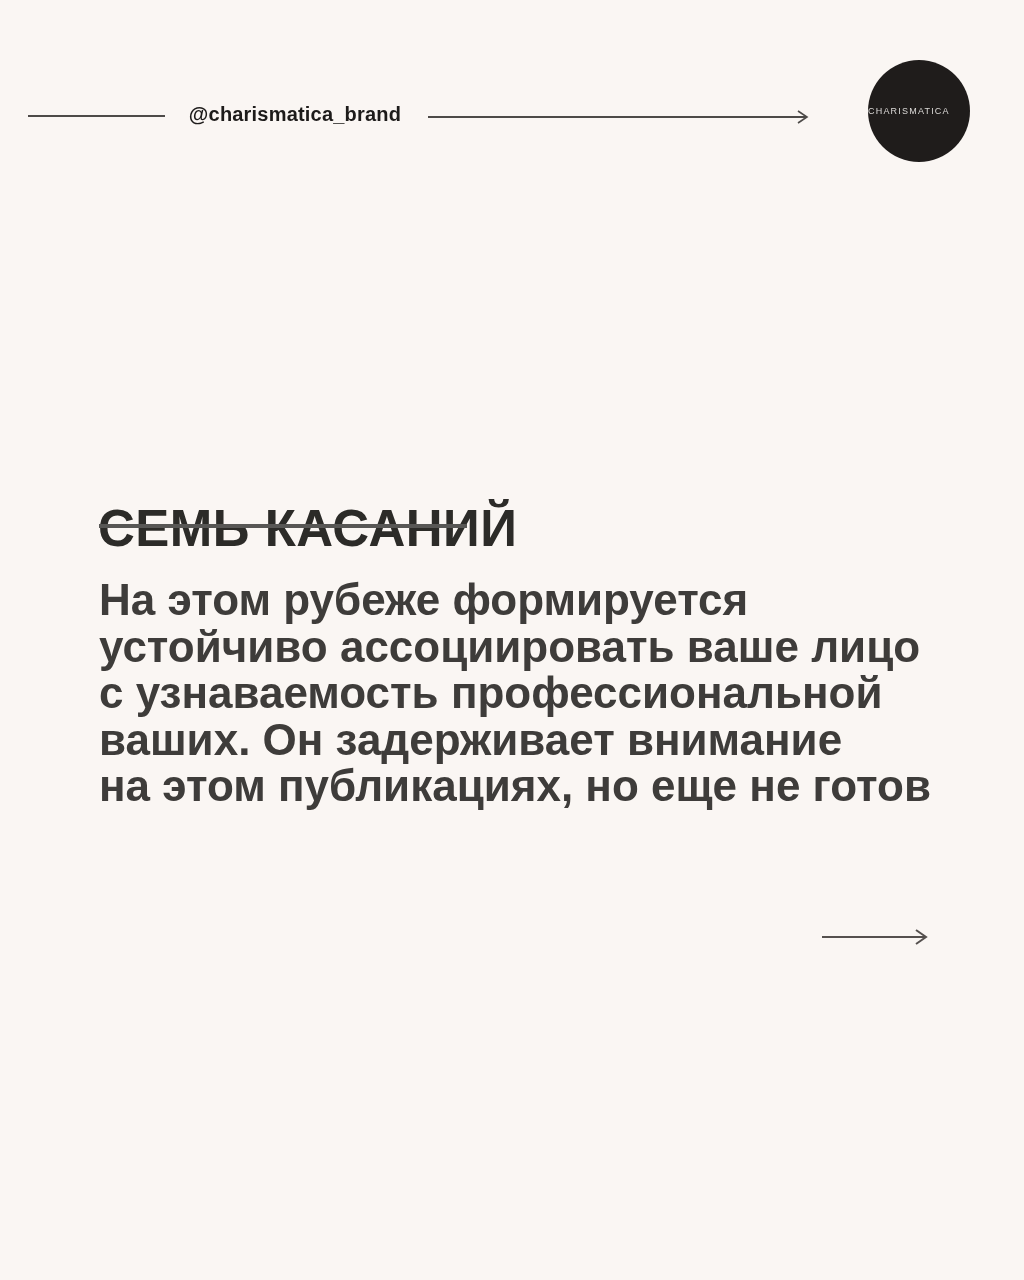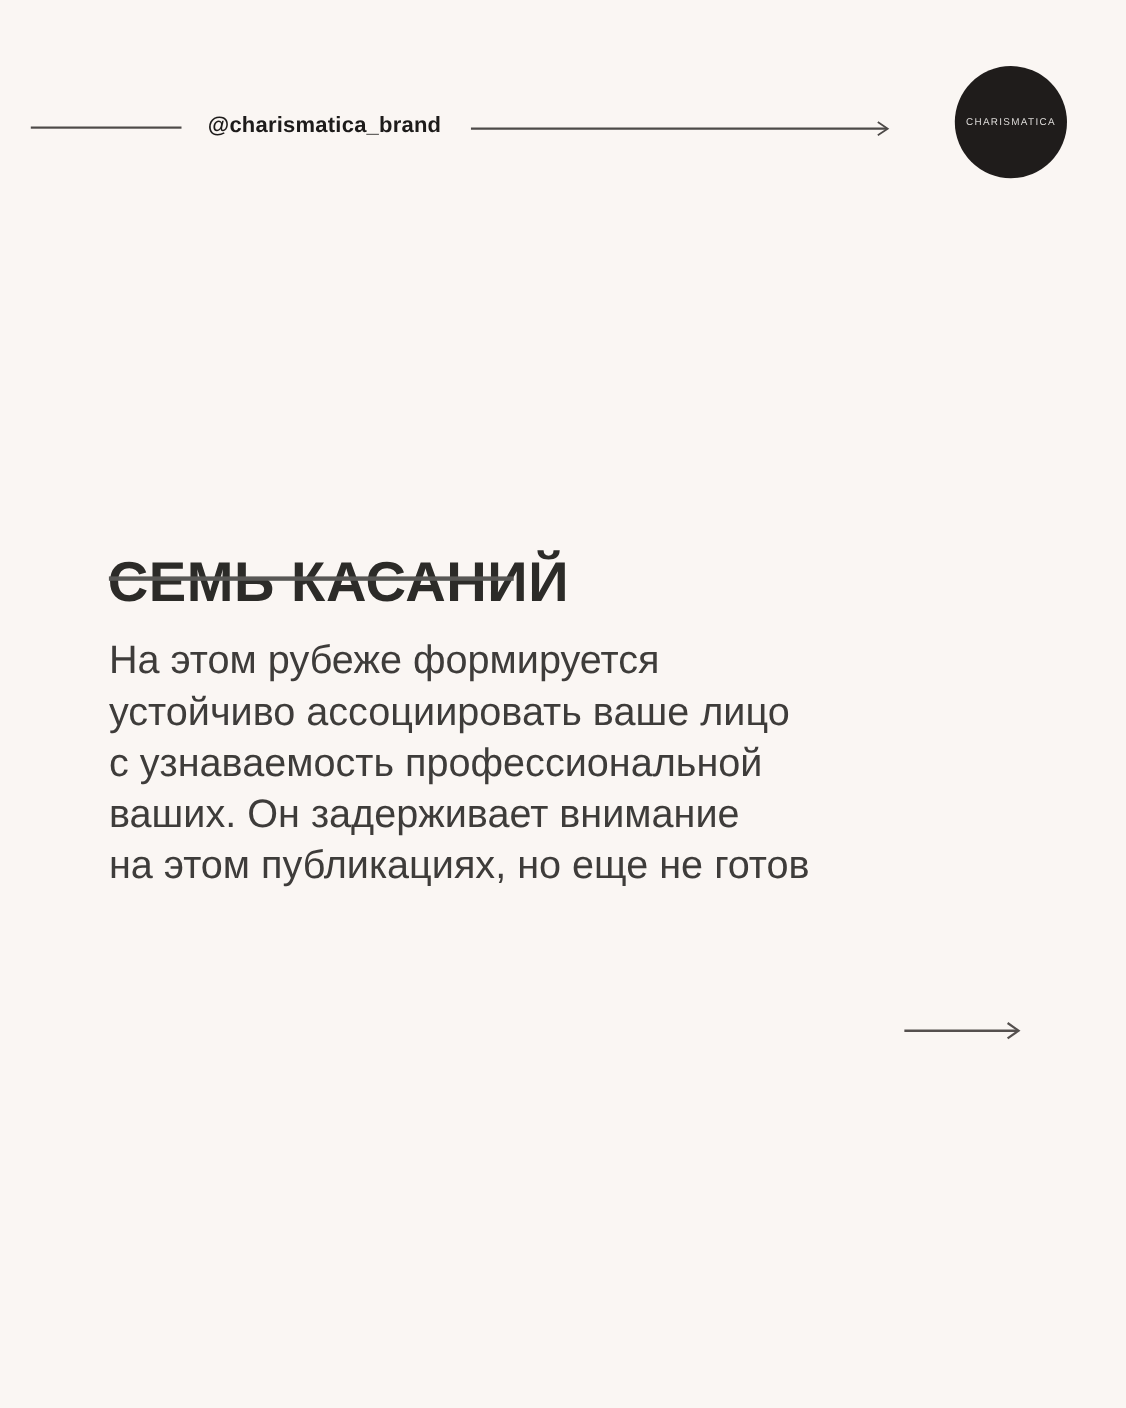--- a/index.html
+++ b/index.html
@@ -44,21 +44,20 @@
   .logo-circle {
     position: absolute;
     left: 868px;
     top: 60px;
     width: 102px;
     height: 102px;
     border-radius: 50%;
     background: #1f1c1b;
     display: flex;
     align-items: center;
-    justify-content: center;
   }
   .logo-text {
     font-size: 9px;
     letter-spacing: 1.2px;
     color: #dcdad8;
     font-weight: 400;
     white-space: nowrap;
   }
 
   
@@ -77,22 +76,22 @@
     left: 99px;
     top: 524px;
     width: 368px;
     height: 4px;
     background: #585755;
   }
   .body-text {
     position: absolute;
     left: 99px;
     top: 577px;
-    font-size: 36px;
-    font-weight: 400;
+    font-size: 44px;
+    font-weight: 700;
     line-height: 46.5px;
     color: #3e3c3a;
     white-space: nowrap;
   }
 
   
   .next-arrow {
     position: absolute;
     left: 822px;
     top: 927px;

